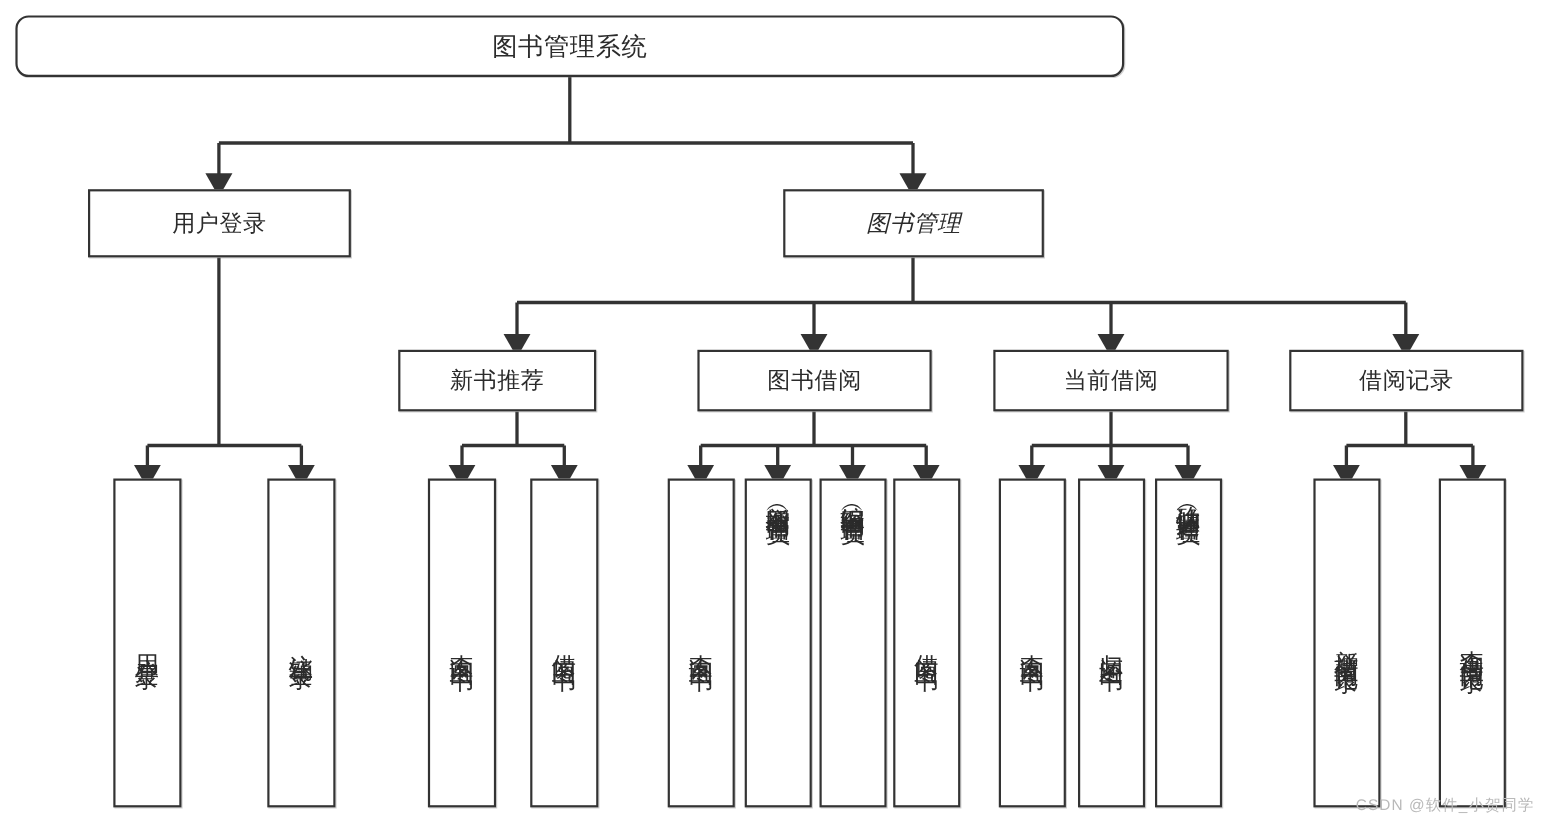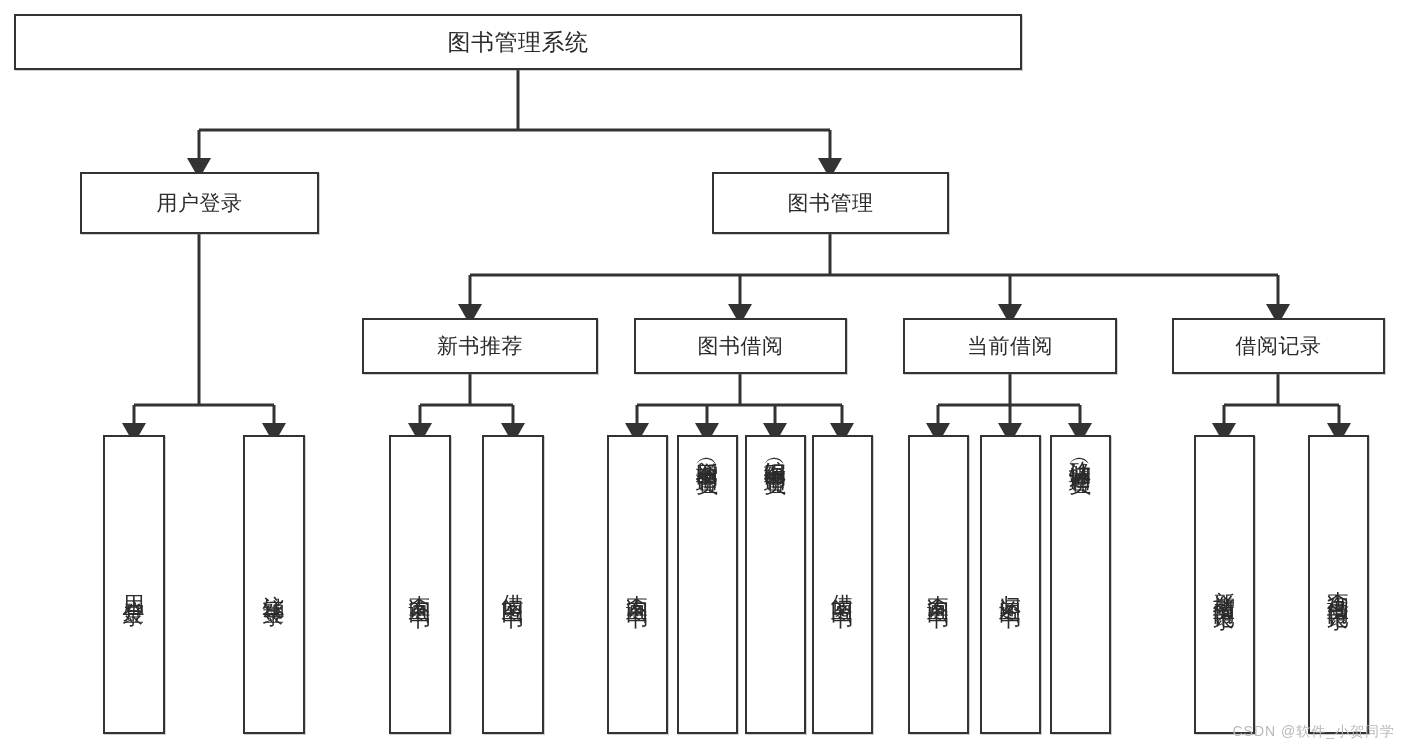--- a/index.html
+++ b/index.html
@@ -134,32 +134,32 @@
       <path d="M1010,405 L1010,427" marker-end="url(#arrowhead)"></path>
       <path d="M1080,405 L1080,427" marker-end="url(#arrowhead)"></path>
 
       <path d="M1278,374 L1278,405"></path>
       <path d="M1224,405 L1339,405"></path>
       <path d="M1224,405 L1224,427" marker-end="url(#arrowhead)"></path>
       <path d="M1339,405 L1339,427" marker-end="url(#arrowhead)"></path>
     </g>
   </svg>
 
-  <div class="node root" style="left:14px; top:14px; width:1008px; height:56px;">
+  <div class="node root" style="left:14px; top:14px; width:1008px; height:56px;border-radius:12px;">
     <span class="node-label">图书管理系统</span>
   </div>
 
   <div class="node branch" style="left:80px; top:172px; width:239px; height:62px;">
     <span class="node-label">用户登录</span>
   </div>
-  <div class="node branch" style="left:712px; top:172px; width:237px; height:62px;">
+  <div class="node branch" style="left:712px; top:172px; width:237px; height:62px;font-style:italic;">
     <span class="node-label">图书管理</span>
   </div>
 
-  <div class="node branch" style="left:362px; top:318px; width:236px; height:56px;">
+  <div class="node branch" style="left:362px; top:318px; width:180px; height:56px;">
     <span class="node-label">新书推荐</span>
   </div>
   <div class="node branch" style="left:634px; top:318px; width:213px; height:56px;">
     <span class="node-label">图书借阅</span>
   </div>
   <div class="node branch" style="left:1172px; top:318px; width:213px; height:56px;">
     <span class="node-label">借阅记录</span>
   </div>
   <div class="node branch" style="left:903px; top:318px; width:214px; height:56px;">
     <span class="node-label">当前借阅</span>

